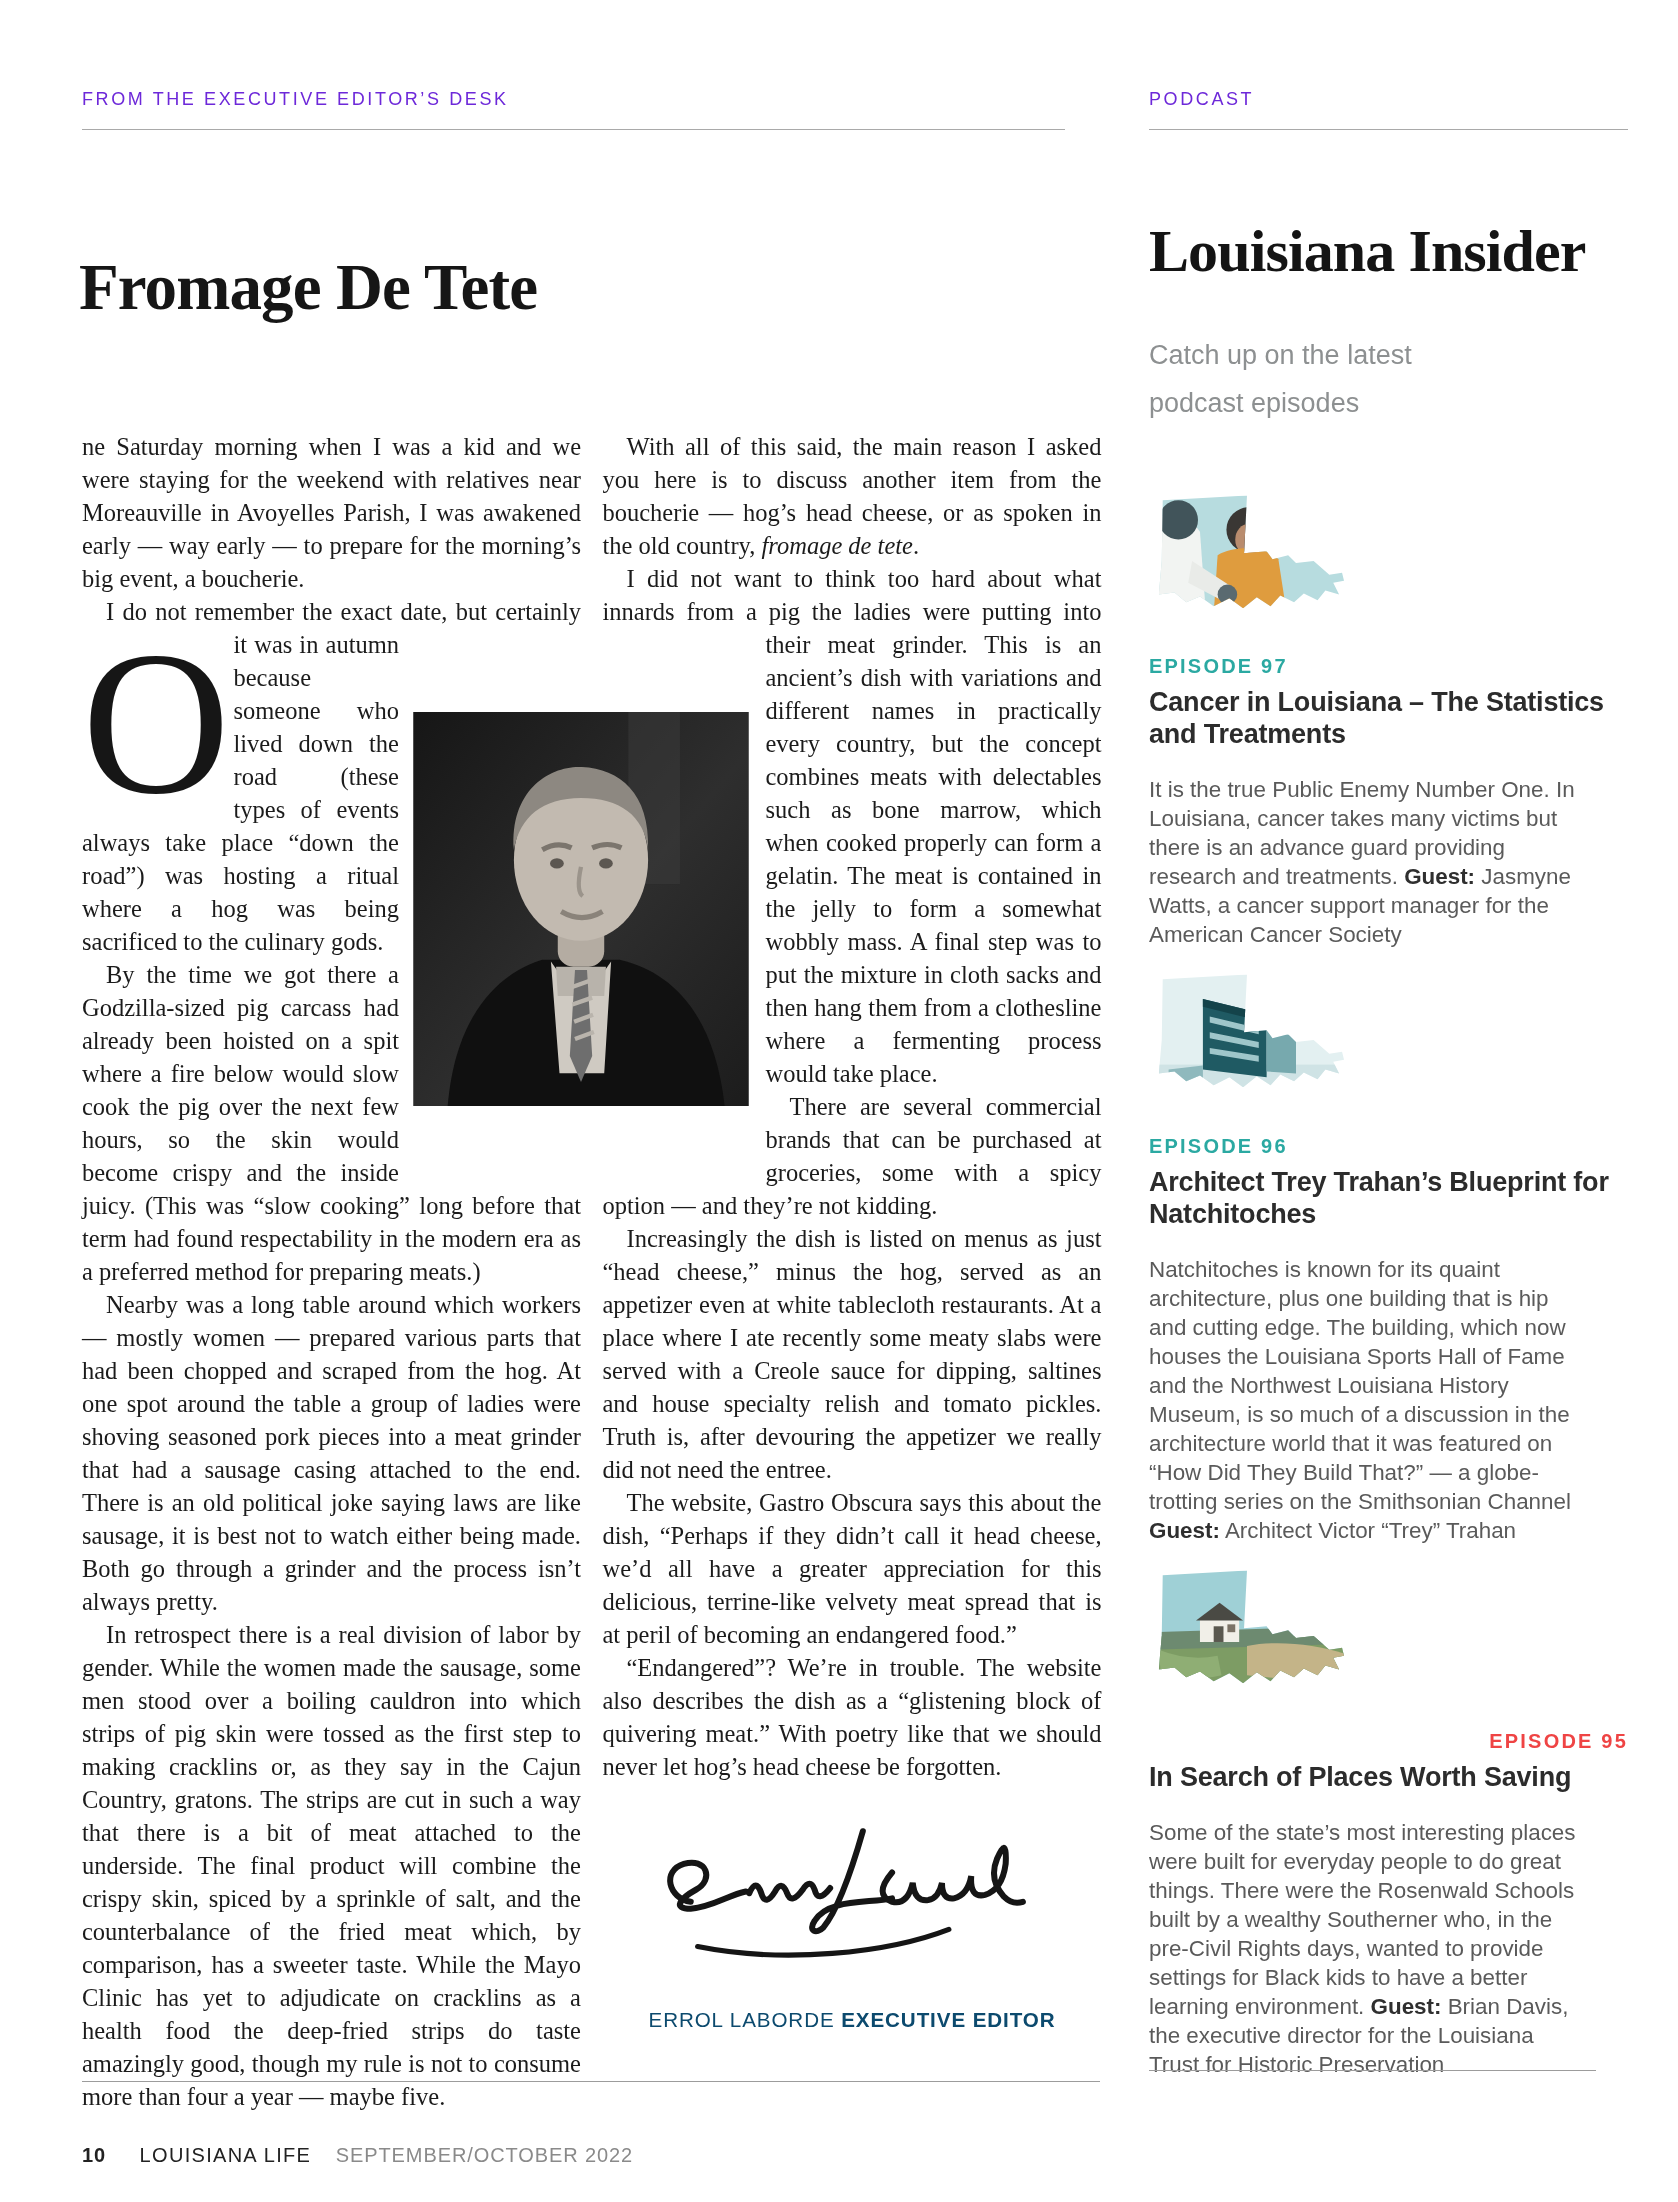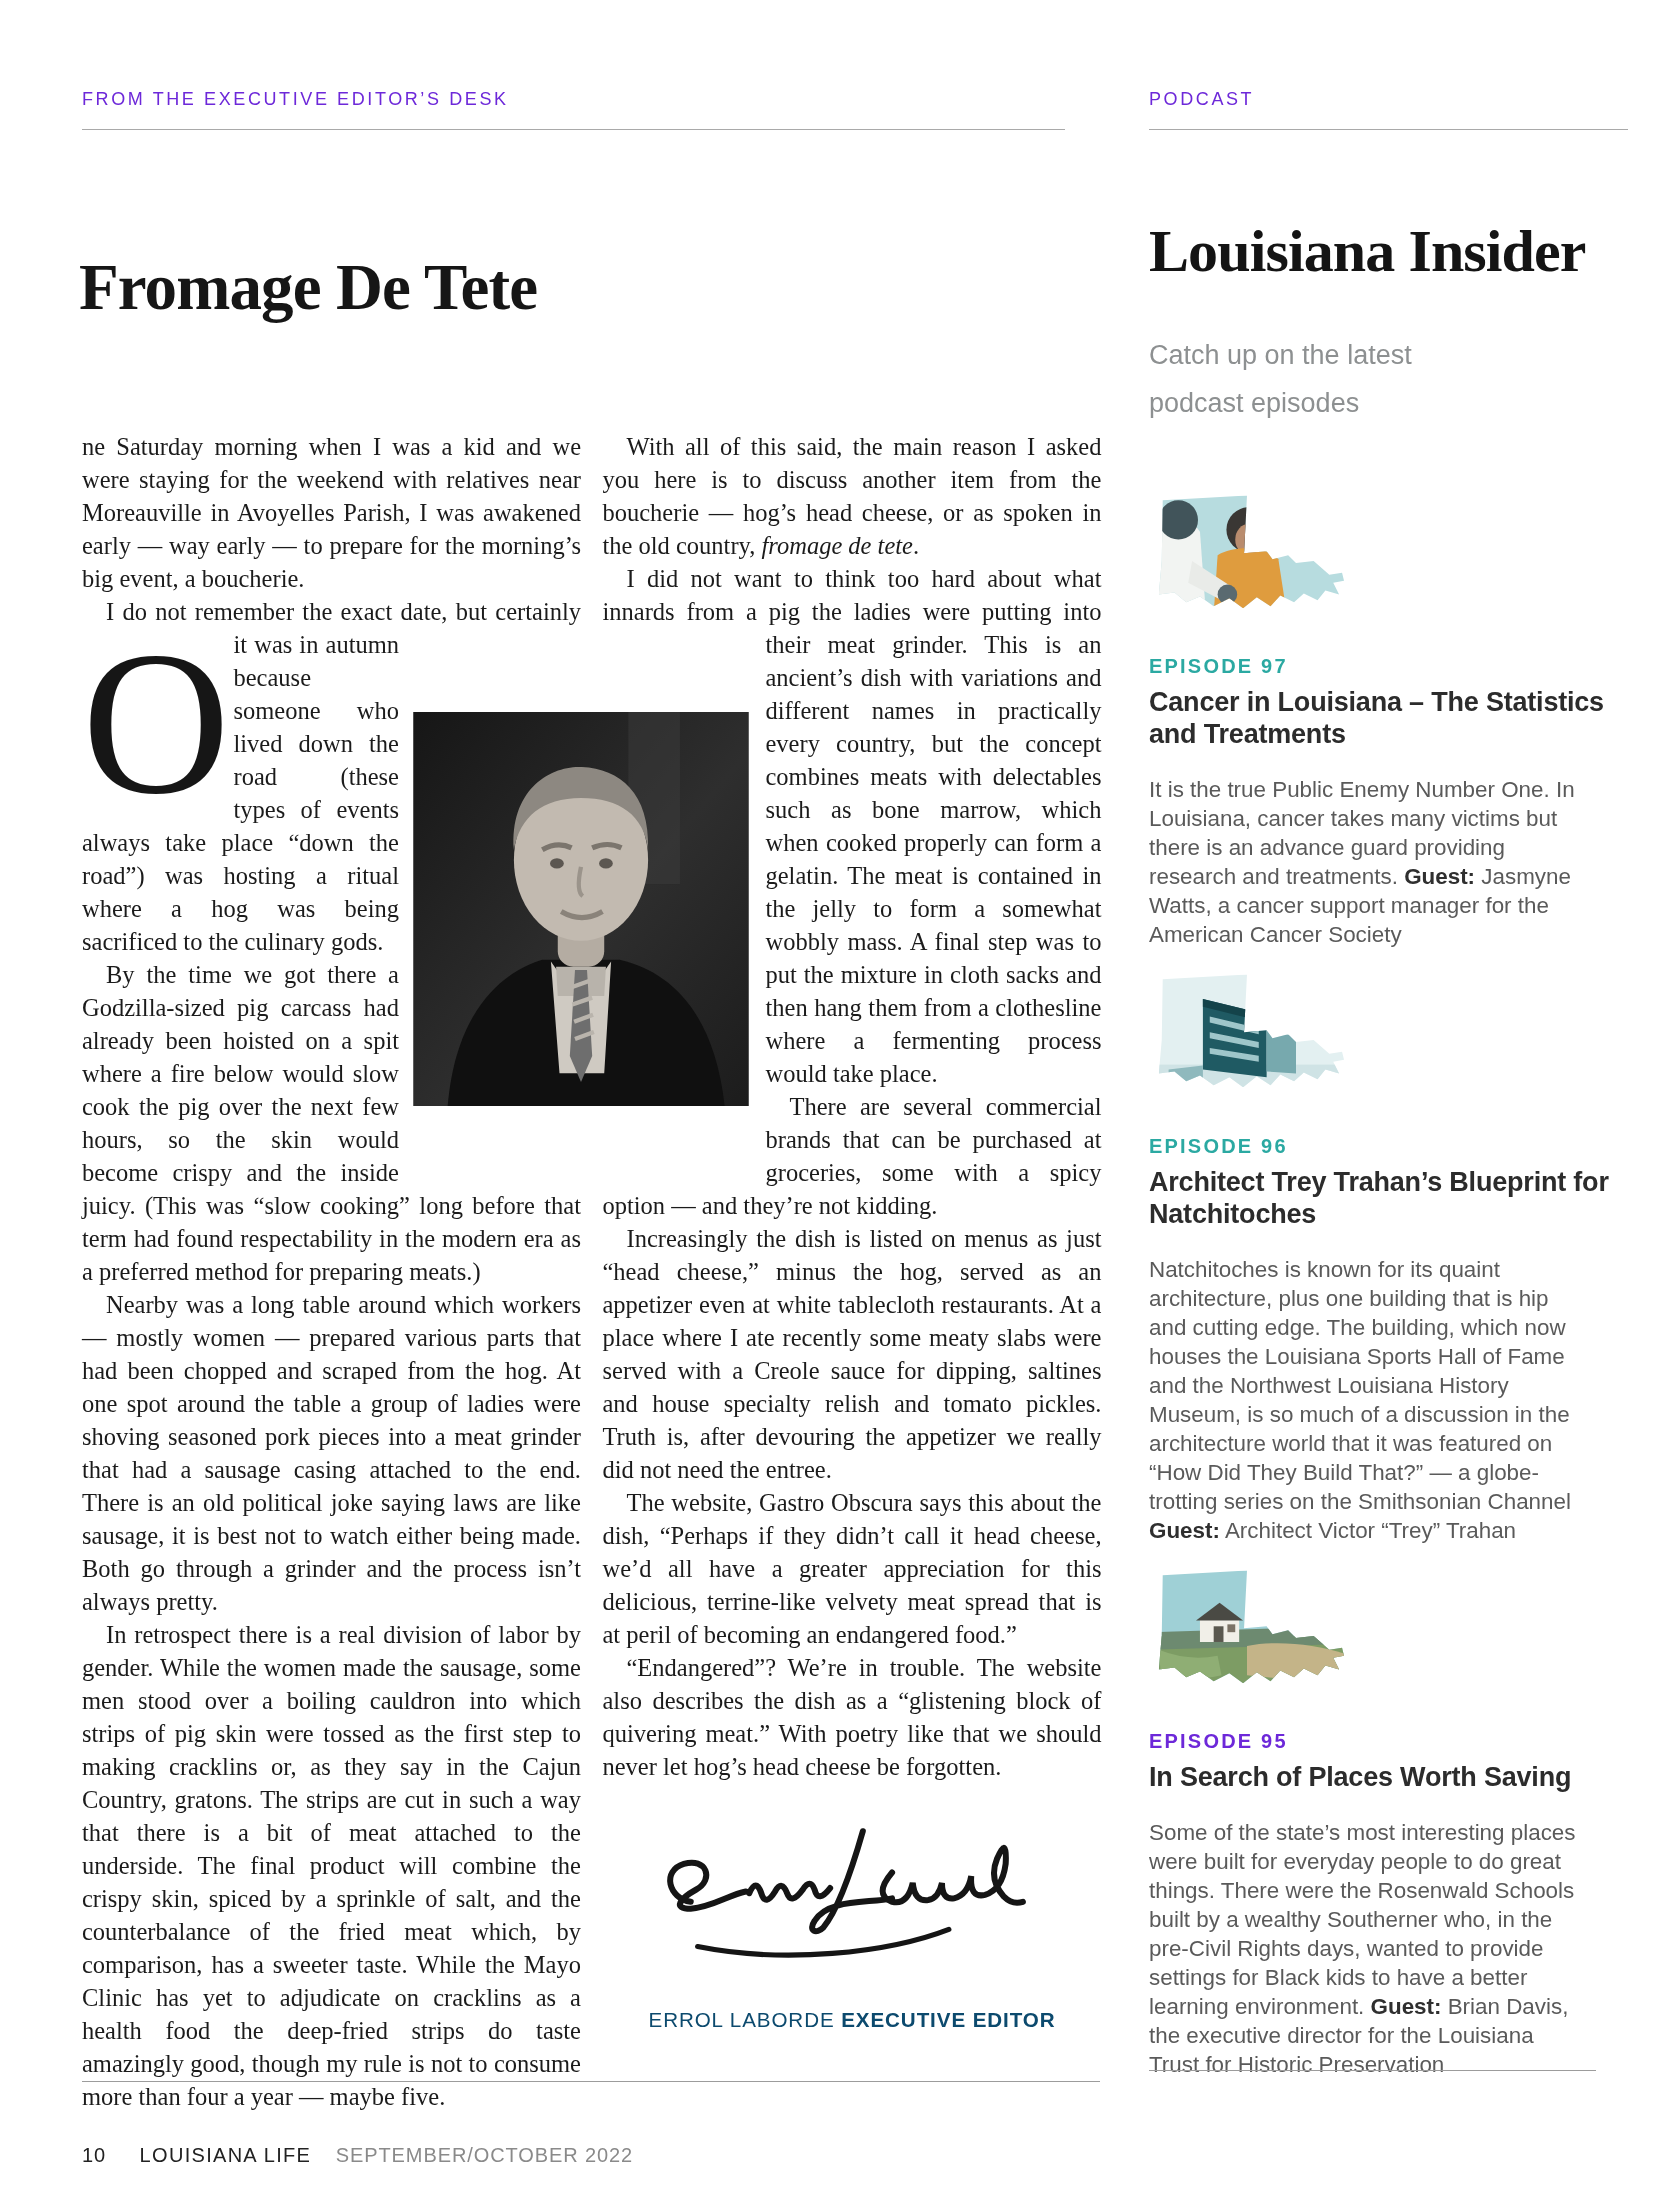--- a/index.html
+++ b/index.html
@@ -33,21 +33,21 @@
   
   .sig-wrap{margin:36px auto 0;width:413px;text-align:center;}
   .sig-caption{margin-top:25px;font-family:"Liberation Sans","DejaVu Sans",sans-serif;
         font-size:20.6px;letter-spacing:0.9px;color:#0c4a6e;text-align:center;text-indent:0;}
   .sig-caption b{font-weight:700;}
   
   #main-bottom-rule{position:absolute;left:82px;top:2074px;width:1018px;border:none;border-top:0.9px solid #9c9c9c;}
   #sidebar-bottom-rule{position:absolute;left:1149px;top:2063px;width:447px;border:none;border-top:0.9px solid #9c9c9c;}
   #footer{position:absolute;left:82px;top:2144px;font-family:"Liberation Sans","DejaVu Sans",sans-serif;
         font-size:20px;color:#222;}
-  #footer .pgnum{font-weight:400;letter-spacing:0.9px;text-align:right;}
+  #footer .pgnum{font-weight:700;letter-spacing:0.9px;text-align:right;}
   #footer .mag{letter-spacing:1.3px;margin-left:28px;}
   #footer .issue{color:#8a8a8a;letter-spacing:0.9px;margin-left:19px;}
   
   #sidebar{position:absolute;left:1149px;top:172px;width:479px;
         font-family:"Liberation Sans","DejaVu Sans",sans-serif;}
   #sidebar-title{font-family:"Liberation Serif","DejaVu Serif",serif;font-weight:700;
         font-size:60px;line-height:59px;color:#141414;margin-top:50px;letter-spacing:-0.9px;}
   #sidebar-subtitle{margin-top:26px;font-size:27px;line-height:48px;color:#8d9091;width:361px;}
   .episode{margin-top:22.4px;}
   .episode.first{margin-top:65px;}
@@ -202,21 +202,21 @@
           <rect y="70" width="200" height="80" fill="#7d9c64"></rect>
           <path d="M0,66 L200,60 L200,78 L0,84 Z" fill="#6d8a70"></path>
           <path d="M52,52 L92,52 L92,76 L52,76 Z" fill="#f1efe8"></path>
           <path d="M48,54 L72,36 L96,54 Z" fill="#4a4a44"></path>
           <rect x="66" y="60" width="10" height="16" fill="#5a584f"></rect>
           <rect x="80" y="58" width="8" height="8" fill="#7b7266"></rect>
           <path d="M100,80 C130,74 170,78 200,88 L200,120 L100,110 Z" fill="#c4b488"></path>
           <path d="M10,84 Q40,96 70,90 L74,110 Q40,118 12,108 Z" fill="#8fae74"></path>
         </g>
       </svg>
-      <div class="ep-label" style="color: #6d28d9;">EPISODE 95</div>
+      <div class="ep-label" style="color: #ef4444; text-align: right;">EPISODE 95</div>
       <div class="ep-title">In Search of Places Worth Saving</div>
       <div class="ep-body"><span>Some of the state’s most interesting places were built for everyday people to do great things. There were the Rosenwald Schools built by a wealthy Southerner who, in the pre-Civil Rights days, wanted to provide settings for Black kids to have a better learning environment. </span><b>Guest:</b><span> Brian Davis, the executive director for the Louisiana Trust for Historic Preservation</span></div>
     </div>
   </div>
 
   <hr id="main-bottom-rule">
   <hr id="sidebar-bottom-rule">
   <div id="footer">
     <span class="pgnum">10</span>
     <span class="mag">LOUISIANA LIFE</span>

